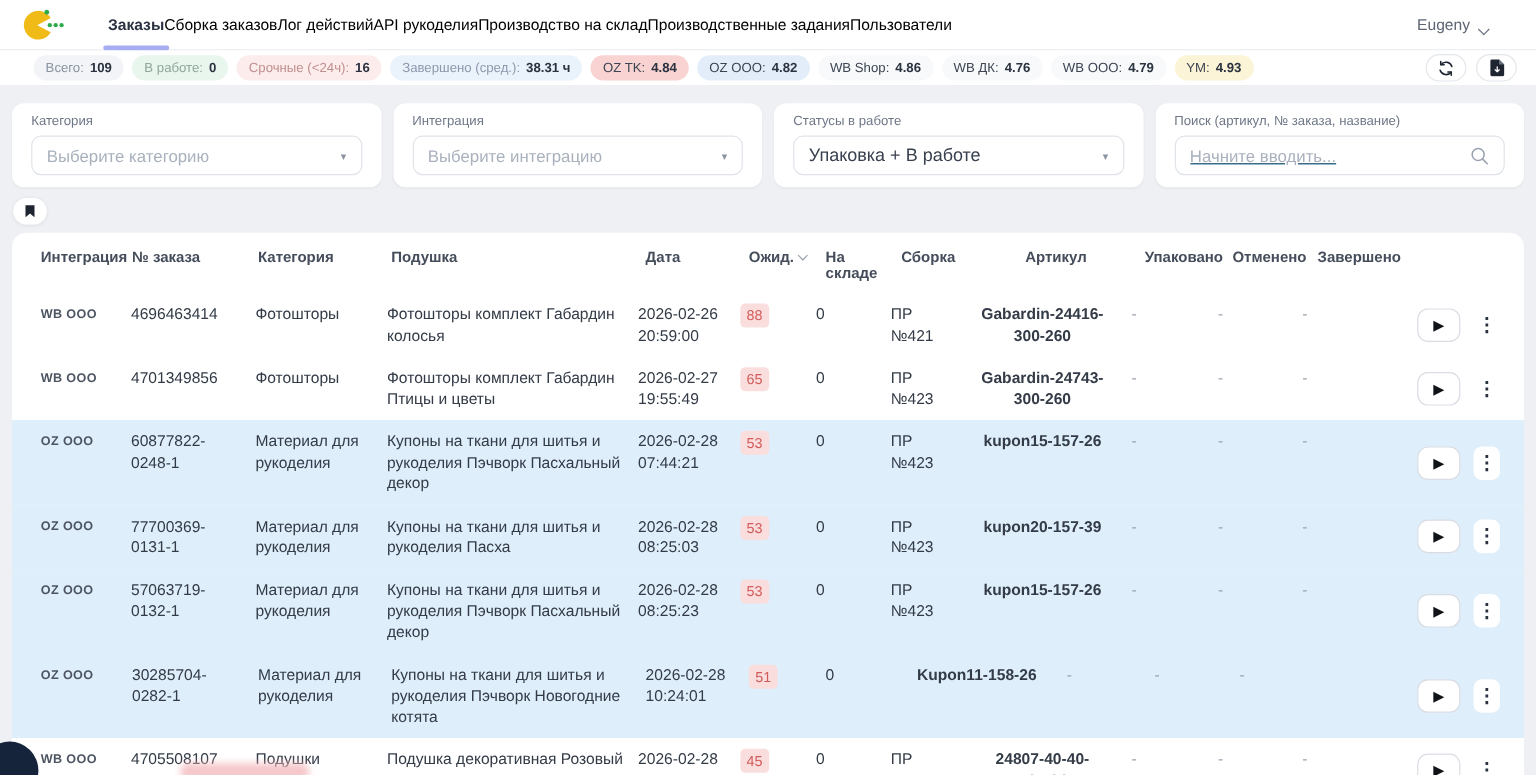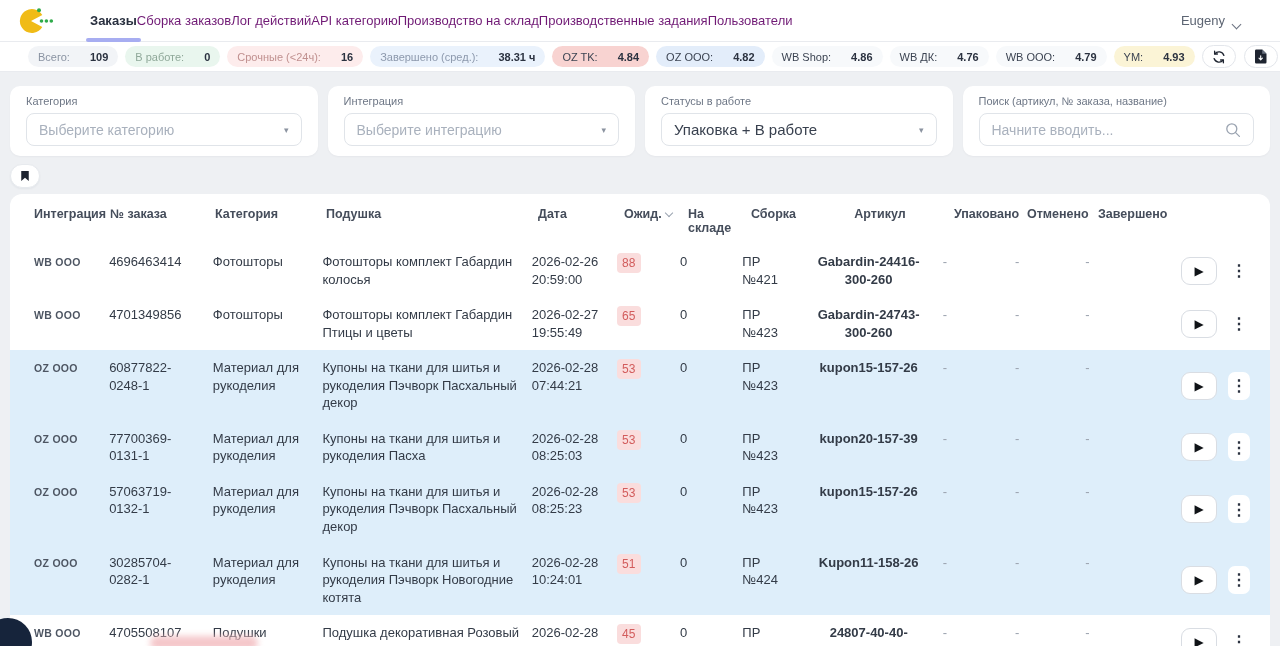--- a/index.html
+++ b/index.html
@@ -6,51 +6,51 @@
   html,body { width:1280px; height:646px; overflow:hidden; }
   body {
     font-family: "Liberation Sans", sans-serif;
     background:#eef0f3; color:#333b47; position:relative;
   }
   
   .topbar { height:42px; background:#fff; border-bottom:1px solid #e9ebef;
     display:flex; align-items:center; padding:0 40px 0 18px; position:relative; z-index:2;}
   .logo { display:flex; align-items:center; margin-right:34px; }
   .nav-tabs { display:flex; height:100%; align-items:center; }
-  .nav-item { font-size:13px; color:#701a75; font-weight:500; height:100%;
+  .nav-item { font-size:13px; color:#000000; font-weight:500; height:100%;
     display:flex; align-items:center; position:relative; cursor:pointer; white-space:nowrap;}
   .nav-item.active { color:#2a3140; font-weight:700; }
   .nav-item.active::after { content:""; position:absolute; left:-4px; right:-4px; bottom:-1px;
     height:4px; background:#a7adf1; border-radius:3px; }
   .user-menu { margin-left:auto; display:flex; align-items:flex-end; gap:8px;
     font-size:13px; color:#5d6573; cursor:pointer;}
   .chev { width:7px; height:7px; border-right:1.5px solid #6b7280; border-bottom:1.5px solid #6b7280;
     transform:rotate(45deg); margin-top:-4px; display:inline-block;}
   
   .statsbar { height:30px; background:#fff; border-bottom:1px solid #e9ebef;
     display:flex; align-items:center; padding:0 16px 0 28px; gap:7px; position:relative; z-index:2;}
   .pill { height:21px; border-radius:11px; padding:0 10px; display:inline-flex;
-    align-items:center; gap:20px; font-size:11px; white-space:nowrap;}
+    align-items:center; gap:5px; font-size:11px; white-space:nowrap;}
   .pill .lbl { font-weight:500; }
   .pill .val { font-weight:700; color:#2b3240; }
   .bar-actions { margin-left:auto; display:flex; gap:8px; }
   .icon-btn { width:34px; height:23px; border:1px solid #e3e6eb; border-radius:12px;
     background:#fff; display:flex; align-items:center; justify-content:center; cursor:pointer;}
   
   .filters { display:flex; gap:10px; margin:14px 10px 0; }
   .fcard { flex:1 1 0; background:#fff; border-radius:10px; padding:9px 16px 10px;
     box-shadow:0 1px 2px rgba(25,35,60,.04);}
   .flabel { font-size:11px; color:#6e7786; margin-bottom:6px; }
   .control { height:33px; border:1px solid #e0e4e9; border-radius:8px; background:#fff;
     display:flex; align-items:center; padding:0 12px; cursor:pointer; position:relative;}
   .control .ph { font-size:14px; color:#a9b1bd; }
   .control .val { font-size:15px; color:#39414f; }
   .control .tri { margin-left:auto; font-size:9px; color:#8b93a0; }
   .control input { border:none; outline:none; width:100%; font-size:14px;
-    font-family:"Liberation Sans",sans-serif; color:#0c4a6e; background:transparent;}
+    font-family:"Liberation Sans",sans-serif; color:#0c4a6e; background:transparent;text-decoration:underline;}
   .control input::placeholder { color:#a9b1bd; }
   .bookmark-btn { width:30px; height:24px; margin:8px 0 0 10px; background:#fff;
     border:1px solid #e7eaee; border-radius:12px; display:flex; align-items:center;
     justify-content:center; cursor:pointer; box-shadow:0 1px 2px rgba(25,35,60,.05);}
   
   .table-card { margin:6px 10px 0; background:#fff; border-radius:12px 12px 0 0;
     min-height:470px; overflow:hidden;}
   .thead { display:flex; padding:13px 0 9px 24px; }
   .th { font-size:12.5px; font-weight:700; color:#454d5b; padding-right:10px; cursor:pointer;}
   .tr { display:flex; padding:9px 0 9px 24px; min-height:43px; align-items:stretch; cursor:pointer;}
@@ -88,21 +88,21 @@
       <circle cx="21" cy="3.2" r="2" fill="#2faa4a"></circle>
       <circle cx="23.5" cy="14" r="1.8" fill="#2faa4a"></circle>
       <circle cx="28.4" cy="14" r="1.8" fill="#2faa4a"></circle>
       <circle cx="33.3" cy="14" r="1.8" fill="#2faa4a"></circle>
     </svg>
   </div>
   <div class="nav-tabs">
       <div class="nav-item active">Заказы</div>
       <div class="nav-item">Сборка заказов</div>
       <div class="nav-item">Лог действий</div>
-      <div class="nav-item">API категорию</div>
+      <div class="nav-item">API рукоделия</div>
       <div class="nav-item">Производство на склад</div>
       <div class="nav-item">Производственные задания</div>
       <div class="nav-item">Пользователи</div>
     </div>
   <div class="user-menu">
     <span>Eugeny</span>
     <span class="chev"></span>
   </div>
 </div>
 
@@ -346,21 +346,20 @@
 
   <div class="tr hl">
     <div class="td c0">OZ ООО</div>
     <div class="td c1">30285704-0282-1</div>
     <div class="td c2">Материал для рукоделия</div>
     <div class="td c3">Купоны на ткани для шитья и рукоделия Пэчворк Новогодние котята</div>
     <div class="td c4">2026-02-28
 10:24:01</div>
     <div class="td c5"><span class="badge">51</span></div>
     <div class="td c6">0</div>
-    <div class="td c7">ПР №424</div>
     <div class="td c8">Kupon11-158-26</div>
     <div class="td c9 dash">-</div>
     <div class="td c10 dash">-</div>
     <div class="td c11 dash">-</div>
     <div class="actions">
       <div class="play-btn">
             <span>▶</span>
           </div>
       <div class="kebab-btn">
             <span>⋮</span>

